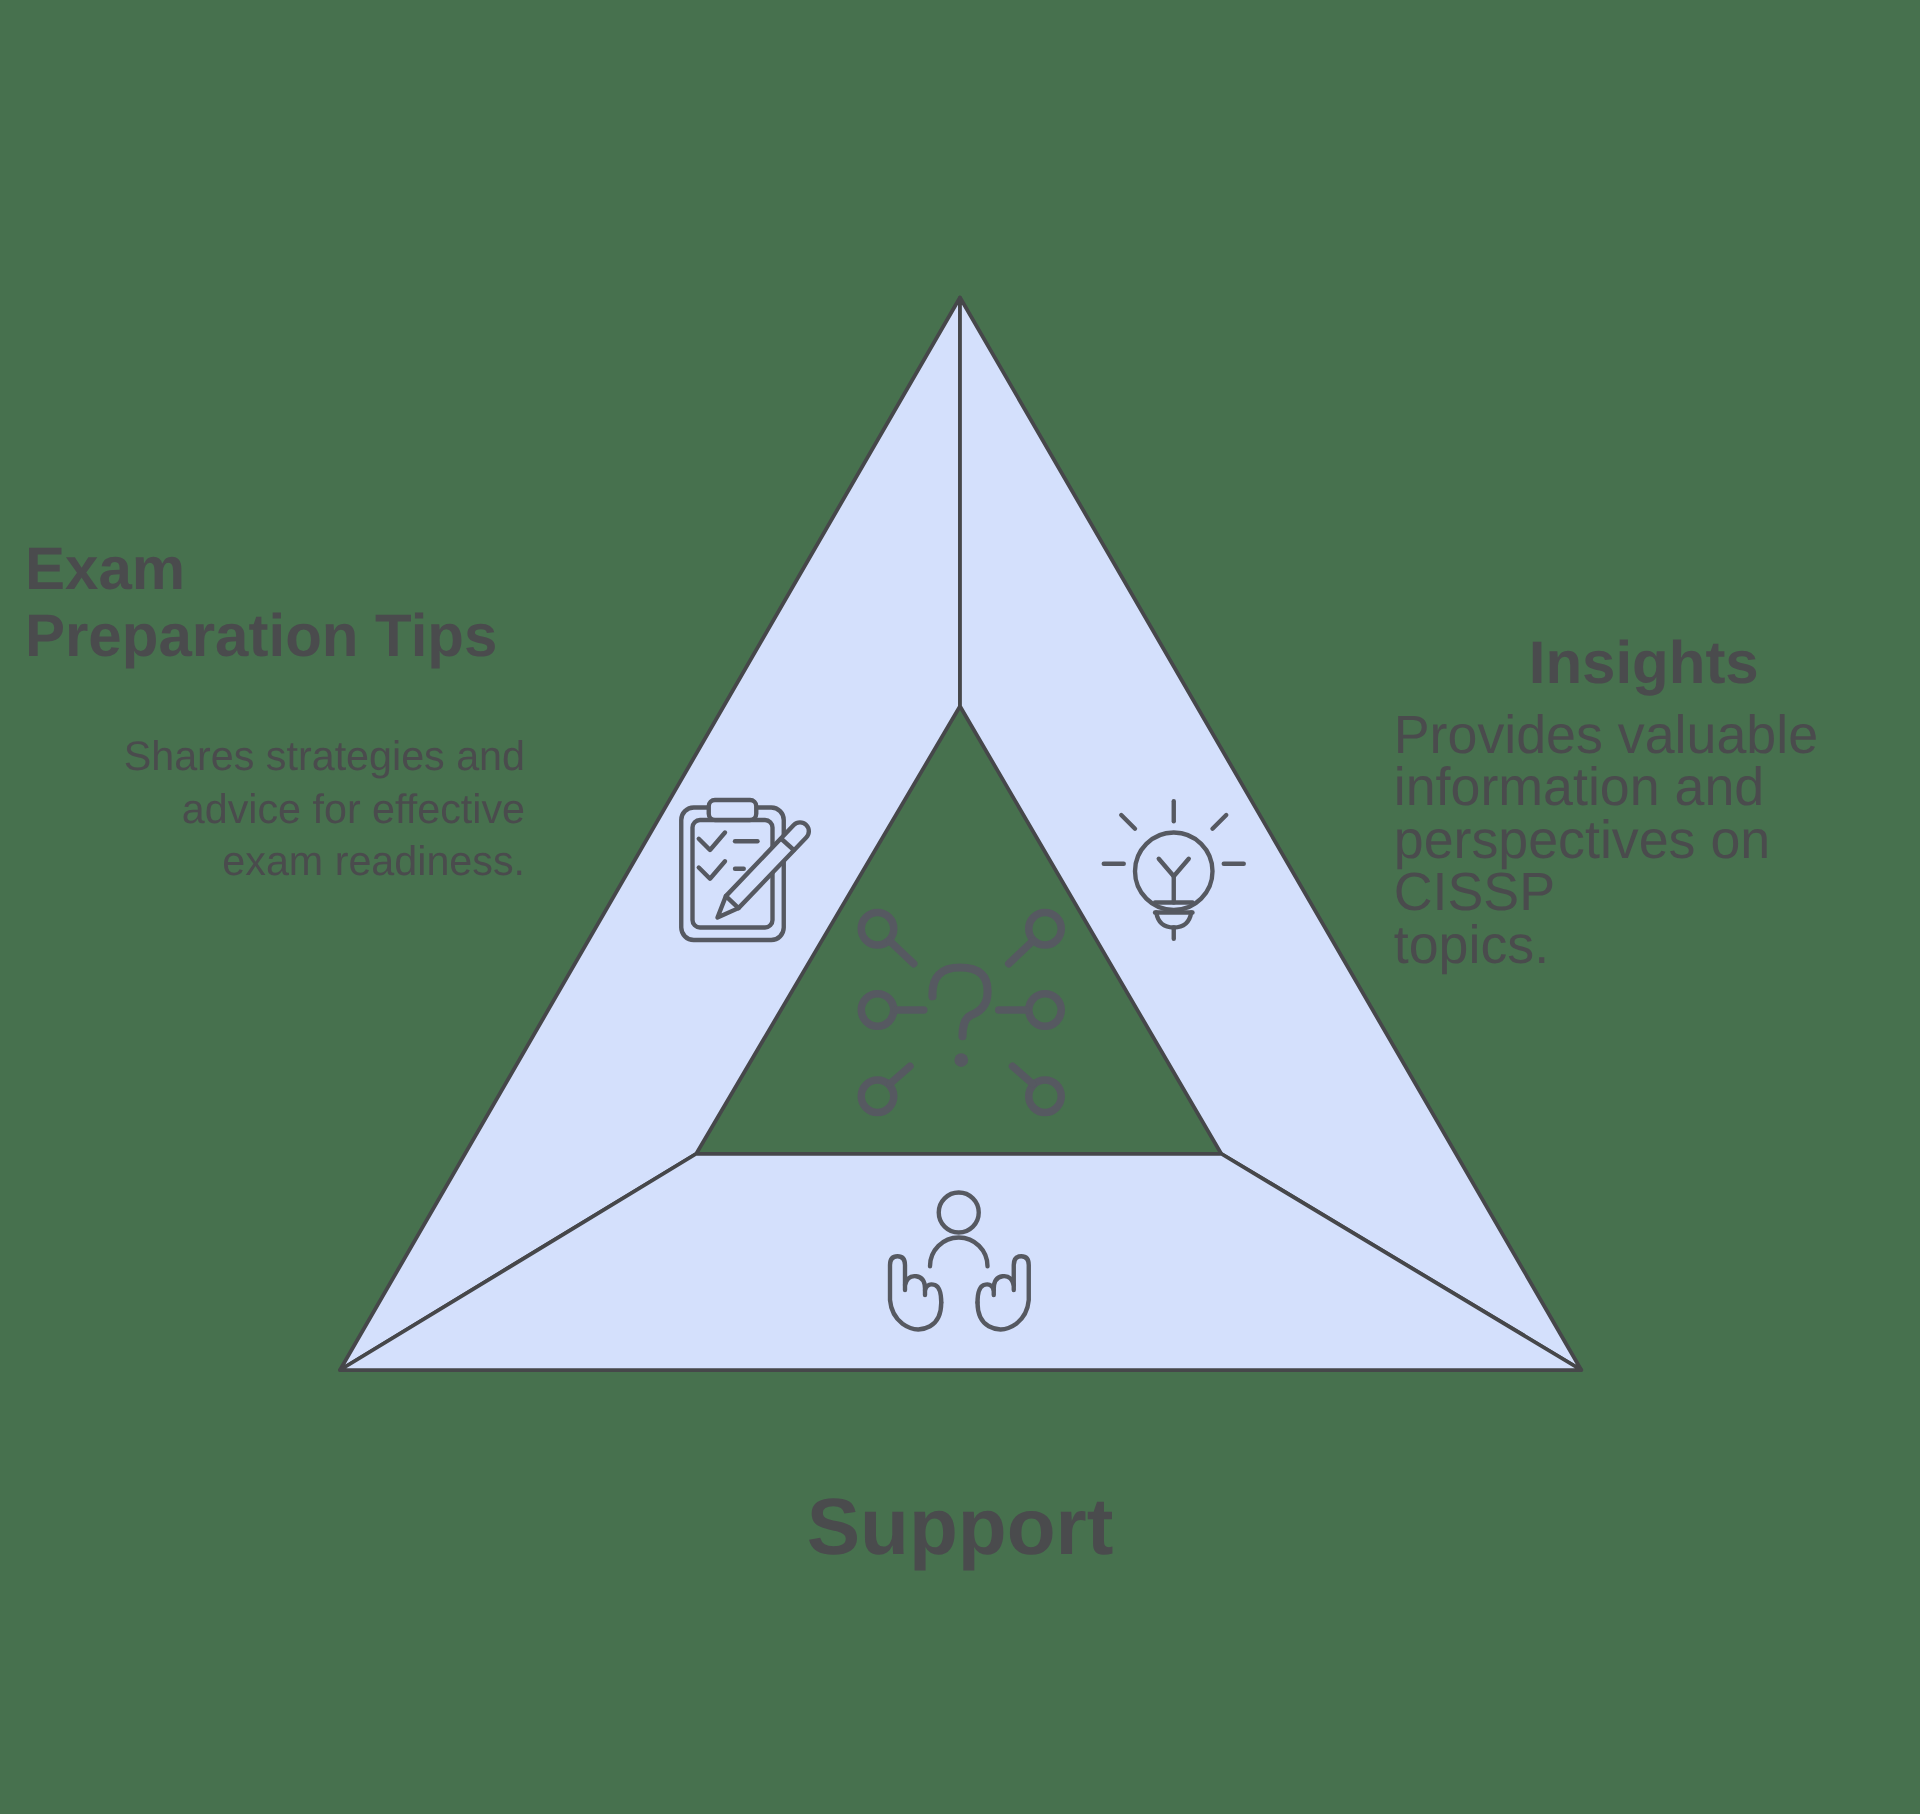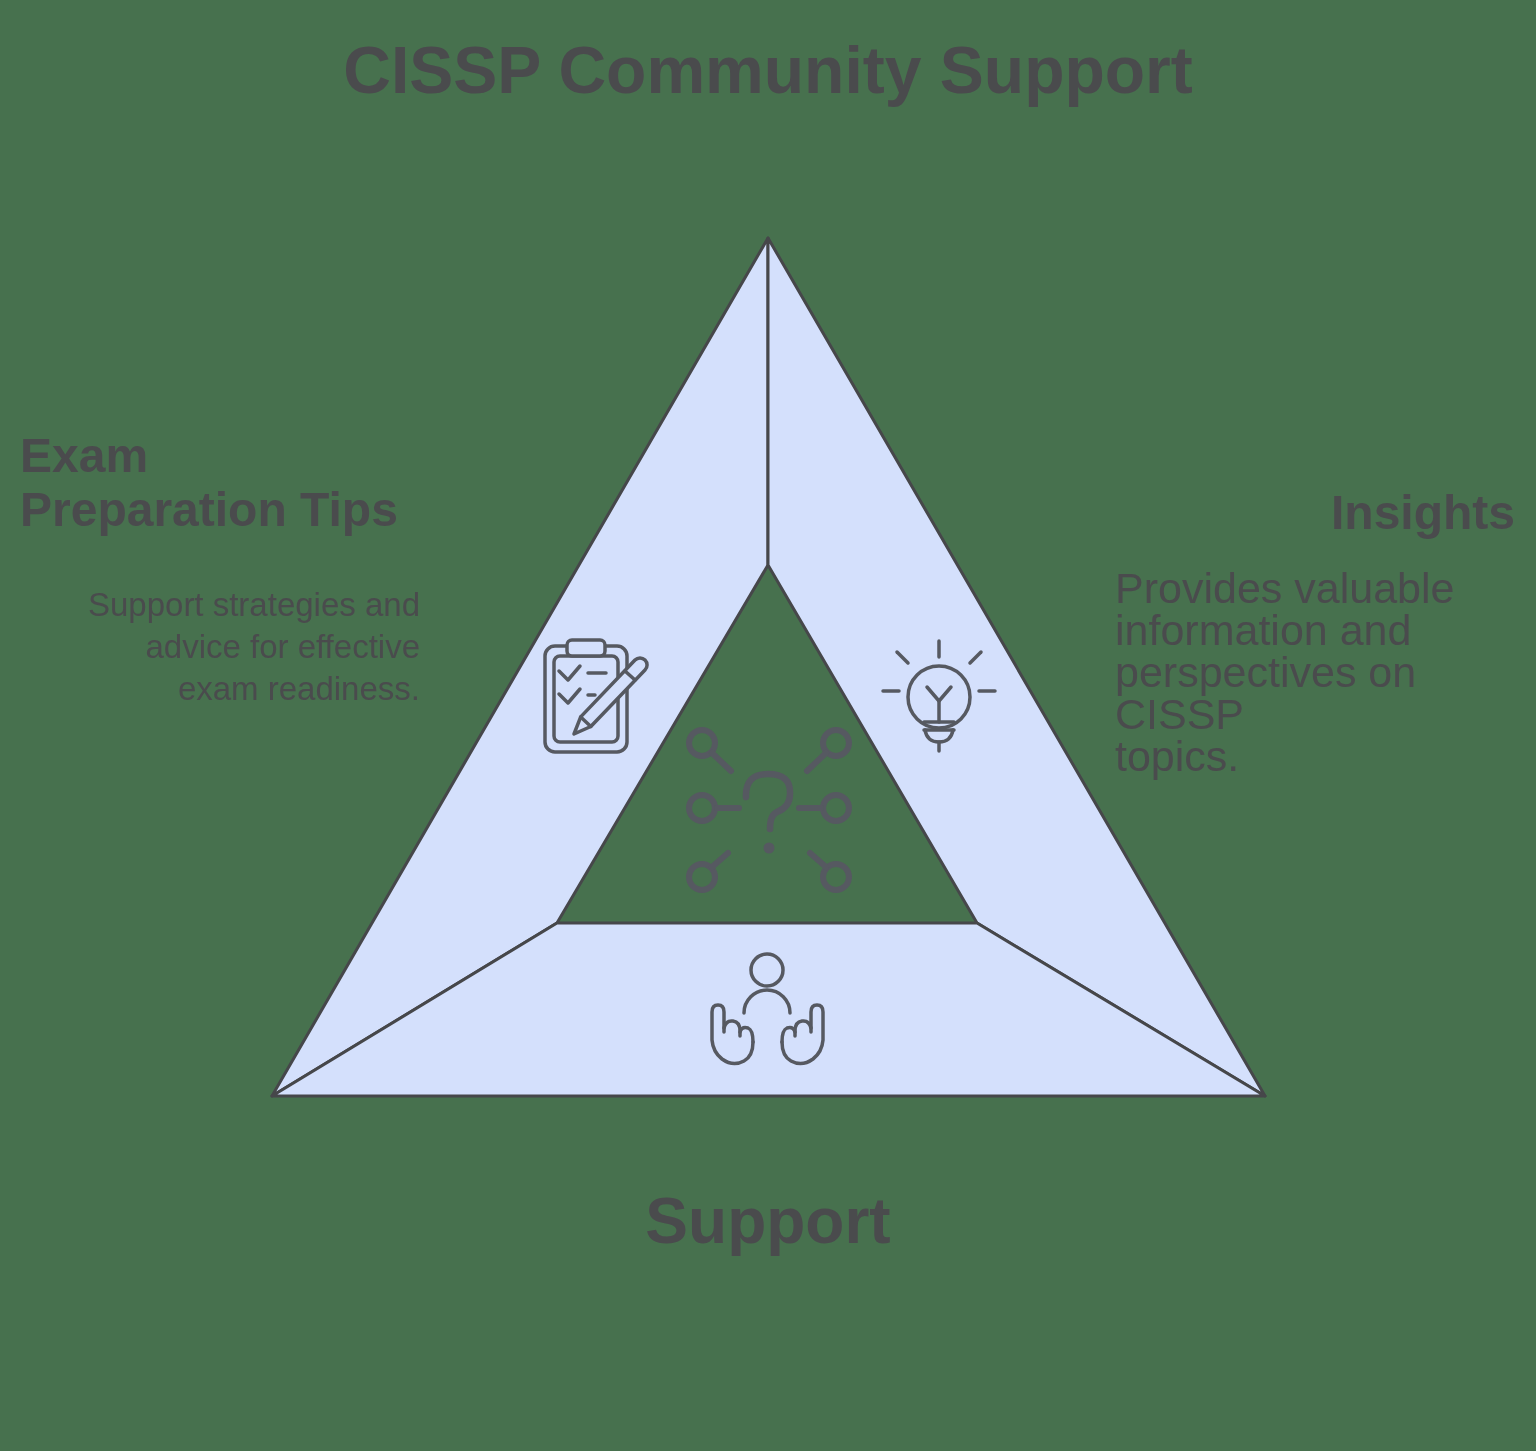--- a/index.html
+++ b/index.html
@@ -16,21 +16,21 @@
   .seg{fill:var(--triangle-fill);stroke:var(--triangle-stroke);stroke-width:3;stroke-linejoin:round;}
   .ln{fill:none;stroke:var(--icon-stroke);stroke-width:3.5;stroke-linecap:round;stroke-linejoin:round;}
   .fill-ln{fill:var(--triangle-fill);stroke:var(--icon-stroke);stroke-width:3.5;stroke-linejoin:round;}
   .lnb{fill:none;stroke:var(--icon-stroke);stroke-width:6;stroke-linecap:round;}
   .lnq{fill:none;stroke:var(--icon-stroke);stroke-width:6.5;stroke-linecap:round;stroke-linejoin:round;}
   .qdot{fill:var(--icon-stroke);}
   .txt{position:absolute;color:var(--text);white-space:pre-line;}
   .title{top:34px;left:0;width:1536px;text-align:center;font-size:66px;line-height:72px;font-weight:700;}
   .h-left{top:429px;left:20px;width:400px;font-size:48px;line-height:54px;font-weight:700;}
   .d-left{top:584px;left:30px;width:390px;text-align:right;font-size:33px;line-height:42px;}
-  .h-right{top:486px;left:1115px;width:400px;text-align:right;font-size:48px;line-height:54px;font-weight:700;}
+  .h-right{top:504px;left:1115px;width:400px;text-align:center;font-size:48px;line-height:54px;font-weight:700;}
   .d-right{top:567px;left:1115px;width:380px;text-align:left;font-size:43px;line-height:42px;}
   .h-bottom{top:1194px;left:568px;width:400px;text-align:center;font-size:64px;line-height:54px;font-weight:700;}
   .d-bottom{top:1287px;left:558px;width:420px;text-align:center;font-size:33px;line-height:42px;}
 </style>
 </head>
 <body>
 
 <div class="canvas">
 
   <svg class="diagram-svg" viewBox="0 0 1536 1451" aria-hidden="true">
@@ -89,25 +89,24 @@
       <line class="lnb" x1="717" y1="808" x2="739" y2="808"></line>
       <line class="lnb" x1="712" y1="867" x2="728" y2="853"></line>
       <line class="lnb" x1="826" y1="753" x2="807" y2="771"></line>
       <line class="lnb" x1="821" y1="808" x2="799" y2="808"></line>
       <line class="lnb" x1="826" y1="867" x2="810" y2="853"></line>
       <path class="lnq" d="M746,797 Q745,774 768,774 Q791,774 790,794 Q790,807 777,812 Q770,815 770,829"></path>
       <circle class="qdot" cx="769" cy="848" r="5.5"></circle>
     </g>
   </svg>
 
-  <div class="txt title">CISSP Community Support</div>
 
   <div class="txt h-left">Exam
 Preparation Tips</div>
-  <div class="txt d-left">Support strategies and
+  <div class="txt d-left">Shares strategies and
 advice for effective
 exam readiness.</div>
 
   <div class="txt h-right">Insights</div>
   <div class="txt d-right">Provides valuable
 information and
 perspectives on CISSP
 topics.</div>
 
   <div class="txt h-bottom">Support</div>

